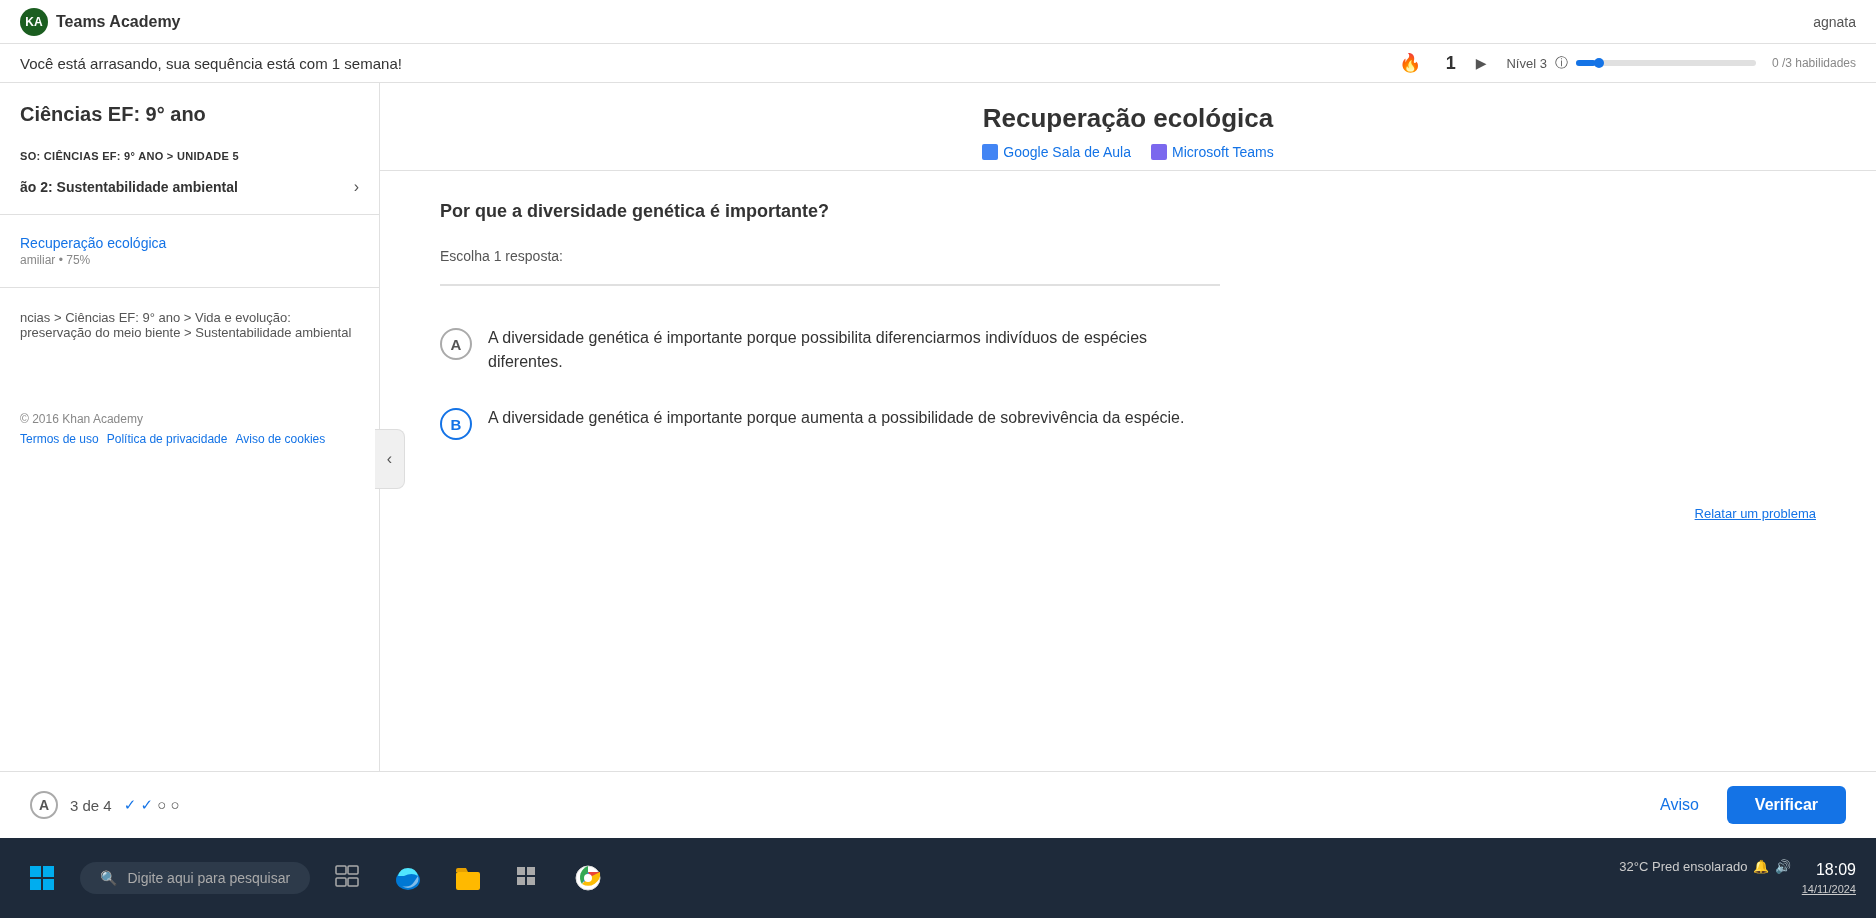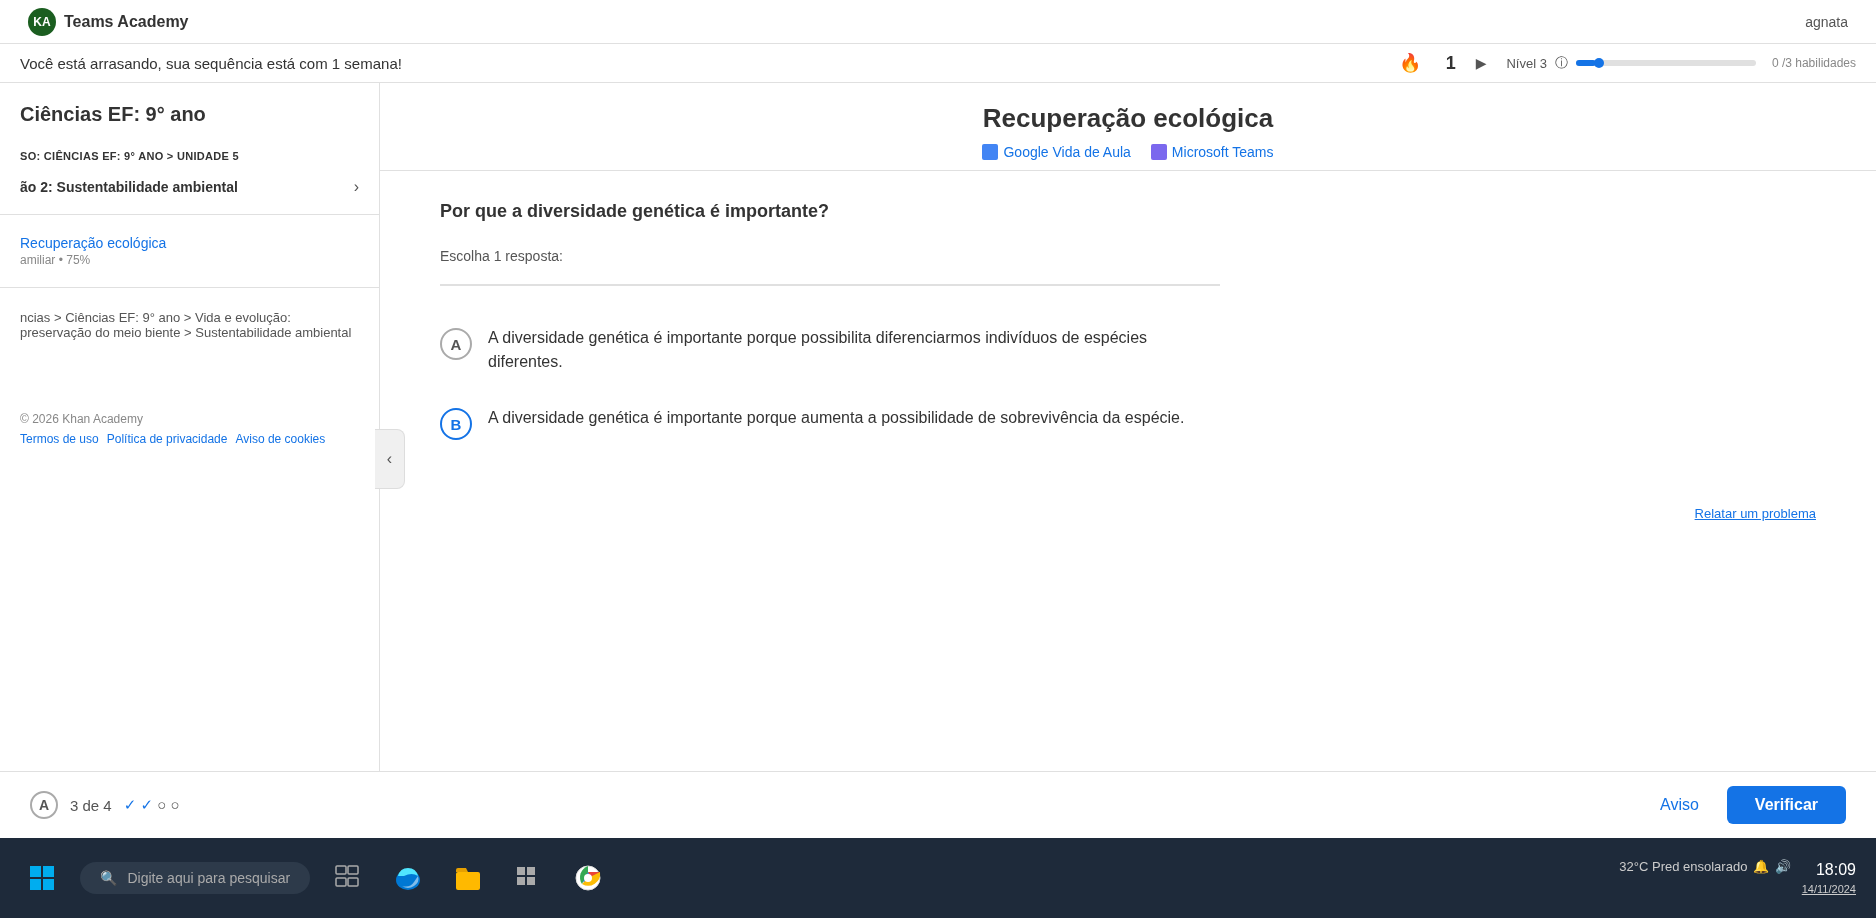--- a/index.html
+++ b/index.html
@@ -430,21 +430,21 @@
       align-items: center;
       gap: 6px;
       color: #ccc;
       font-size: 13px;
     }
 
     
     .ka-header {
       background: #fff;
       border-bottom: 1px solid #e0e0e0;
-      padding: 6px 28px;
+      padding: 6px 20px;
       display: flex;
       align-items: center;
       justify-content: space-between;
       height: 44px;
     }
     .ka-logo {
       display: flex;
       align-items: center;
       gap: 8px;
       font-weight: bold;
@@ -509,38 +509,38 @@
     <div class="sidebar-divider"></div>
     <div class="sidebar-lesson">
       <div class="sidebar-lesson-title">Recuperação ecológica</div>
       <div class="sidebar-lesson-sub">amiliar • 75%</div>
     </div>
     <div class="sidebar-divider"></div>
     <div class="sidebar-breadcrumb-nav">
       <span>ncias &gt; Ciências EF: 9° ano &gt; Vida e evolução: preservação do meio biente &gt; Sustentabilidade ambiental</span>
     </div>
     <div class="sidebar-footer">
-      <div>© 2026 Khan Academy</div>
+      <div>© 2016 Khan Academy</div>
       <div style="display:flex;gap:8px;margin-top:6px;flex-wrap:wrap;">
         <a href="#">Termos de uso</a>
         <a href="#">Política de privacidade</a>
         <a href="#">Aviso de cookies</a>
       </div>
     </div>
   </div>
 
   <div class="collapse-arrow">‹</div>
 
   <div class="content">
     <div class="content-header">
       <div class="content-title">Recuperação ecológica</div>
       <div class="content-share-links">
         <a href="#" class="share-link">
           <span class="share-icon-google"></span>
-          <span>Google Vida de Aula</span>
+          <span>Google Sala de Aula</span>
         </a>
         <a href="#" class="share-link">
           <span class="share-icon-ms"></span>
           <span>Microsoft Teams</span>
         </a>
       </div>
     </div>
 
     <div class="question-area">
       <div class="question-text">Por que a diversidade genética é importante?</div>

